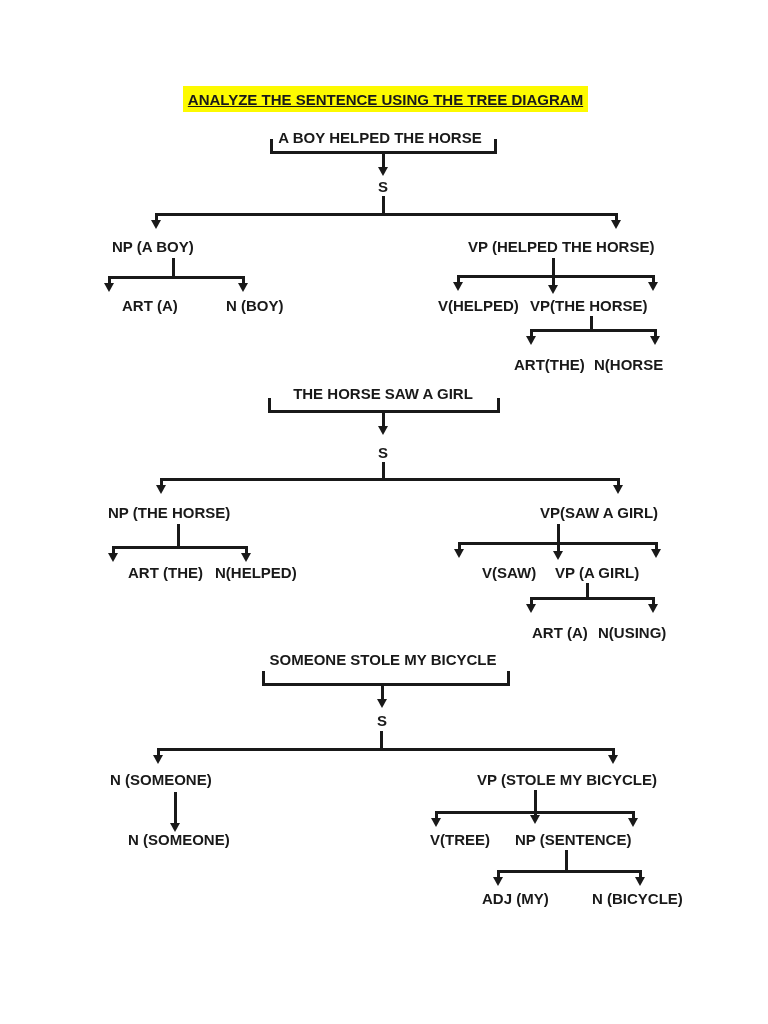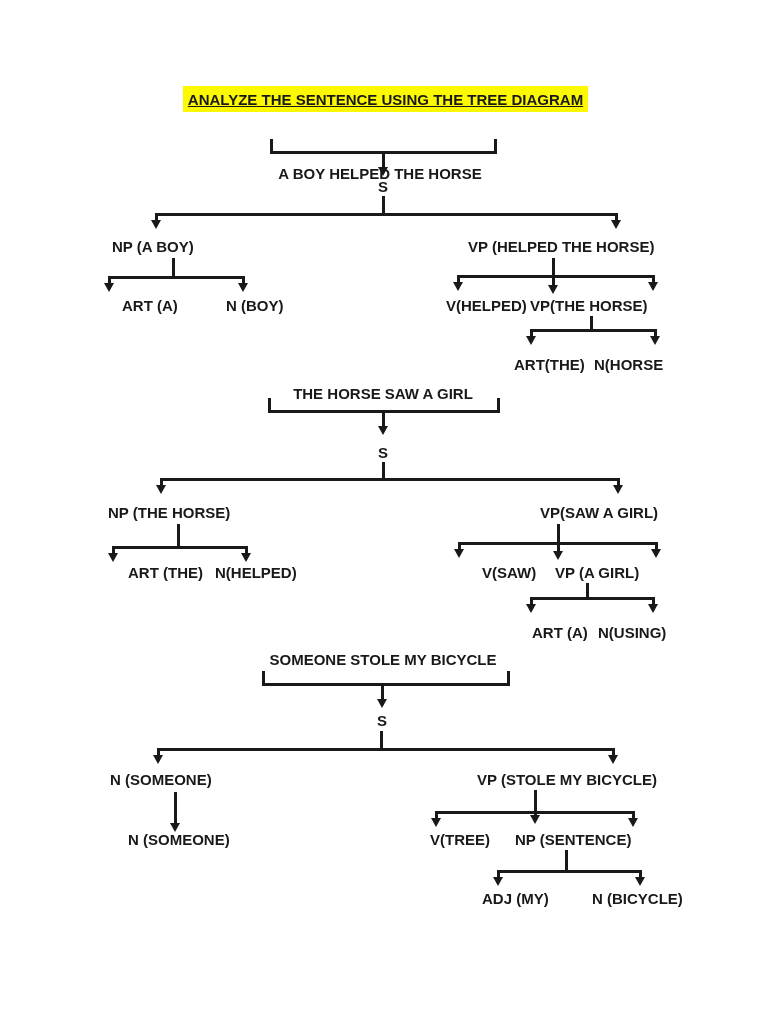--- a/index.html
+++ b/index.html
@@ -23,21 +23,21 @@
 </style>
 </head>
 <body>
 
 <div class="page">
 
   <div class="title-hl">
     <span>ANALYZE THE SENTENCE USING THE TREE DIAGRAM</span>
   </div>
 
-  <div class="sent" style="left:262px; top:129px; width:236px;margin-top:36px;">A BOY HELPED THE HORSE</div>
+  <div class="sent" style="left:262px; top:129px; width:236px;">A BOY HELPED THE HORSE</div>
   <div class="hl" style="left:270px; top:151px; width:227px;"></div>
   <div class="vl" style="left:270px; top:139px; height:15px;"></div>
   <div class="vl" style="left:494px; top:139px; height:15px;"></div>
   <div class="vl" style="left:382px; top:154px; height:14px;"></div>
   <div class="tri" style="left:378px; top:167px;"></div>
   <div class="lbl" style="left:375px; top:178px; width:16px; text-align:center;">S</div>
   <div class="vl" style="left:382px; top:196px; height:17px;"></div>
   <div class="hl" style="left:155px; top:213px; width:463px;"></div>
   <div class="vl" style="left:155px; top:213px; height:8px;"></div>
   <div class="tri" style="left:151px; top:220px;"></div>
@@ -55,21 +55,21 @@
   <div class="lbl" style="left:122px; top:297px;">ART (A)</div>
   <div class="lbl" style="left:226px; top:297px;">N (BOY)</div>
 
   <div class="vl" style="left:552px; top:258px; height:28px;"></div>
   <div class="tri" style="left:548px; top:285px;"></div>
   <div class="hl" style="left:457px; top:275px; width:198px;"></div>
   <div class="vl" style="left:457px; top:275px; height:8px;"></div>
   <div class="tri" style="left:453px; top:282px;"></div>
   <div class="vl" style="left:652px; top:275px; height:8px;"></div>
   <div class="tri" style="left:648px; top:282px;"></div>
-  <div class="lbl" style="left:438px; top:297px;margin-left:8px;">V(HELPED)</div>
+  <div class="lbl" style="left:438px; top:297px;">V(HELPED)</div>
   <div class="lbl" style="left:530px; top:297px;">VP(THE HORSE)</div>
 
   <div class="vl" style="left:590px; top:316px; height:13px;"></div>
   <div class="hl" style="left:530px; top:329px; width:127px;"></div>
   <div class="vl" style="left:530px; top:329px; height:8px;"></div>
   <div class="tri" style="left:526px; top:336px;"></div>
   <div class="vl" style="left:654px; top:329px; height:8px;"></div>
   <div class="tri" style="left:650px; top:336px;"></div>
   <div class="lbl" style="left:514px; top:356px;">ART(THE)</div>
   <div class="lbl" style="left:594px; top:356px;">N(HORSE</div>

